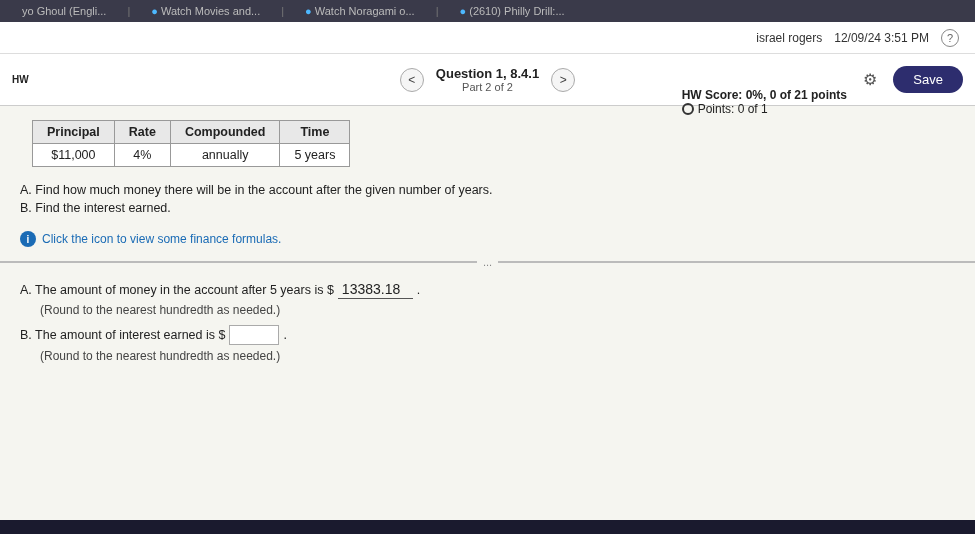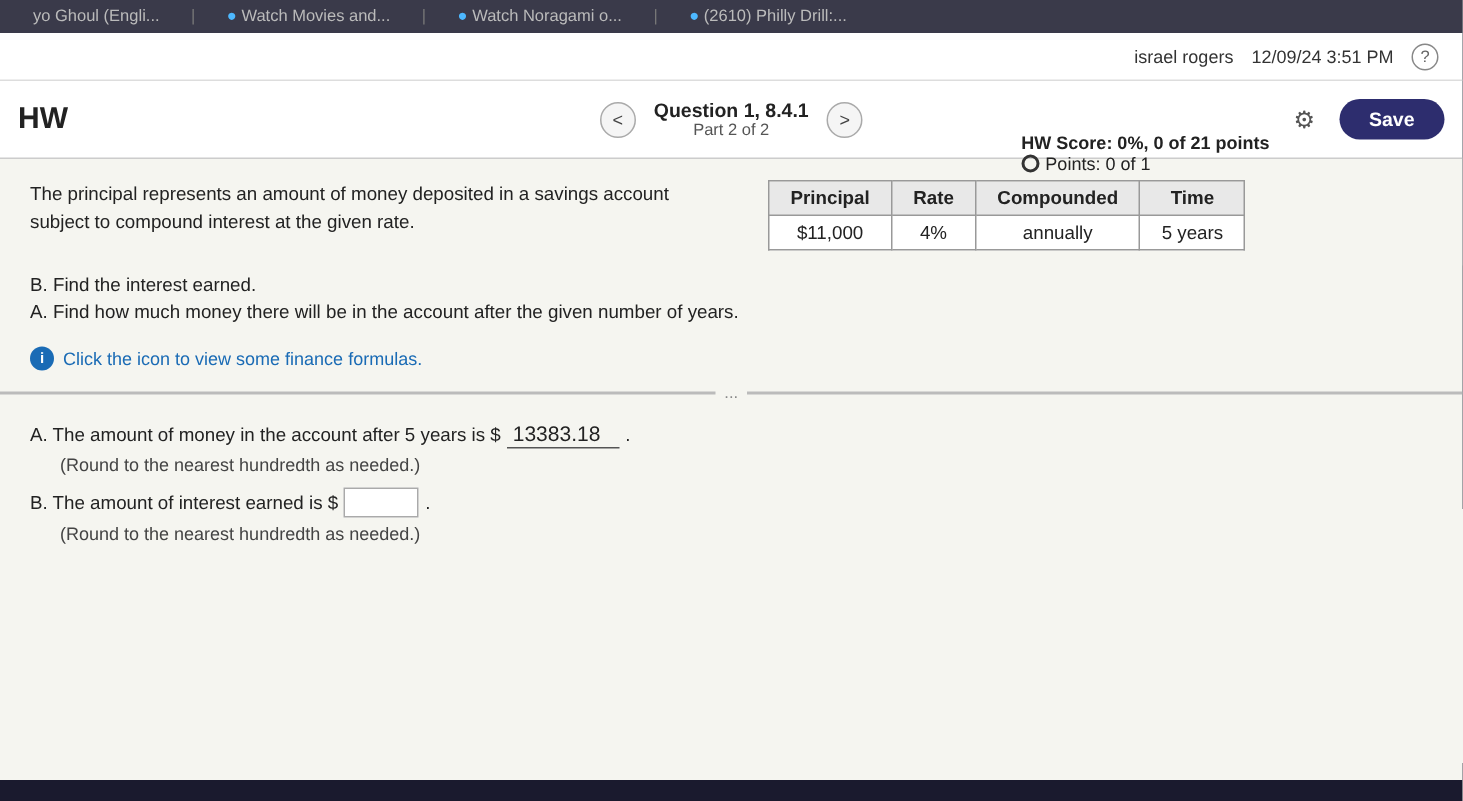--- a/index.html
+++ b/index.html
@@ -56,21 +56,21 @@
       background: #ffffff;
       height: 52px;
       display: flex;
       align-items: center;
       padding: 0 12px;
       border-bottom: 1px solid #ccc;
       position: relative;
     }
     .hw-label {
       font-weight: bold;
-      font-size: 20px;
+      font-size: 10px;
       color: #222;
       position: absolute;
       left: 12px;
     }
     .nav-center {
       display: flex;
       align-items: center;
       justify-content: center;
       flex: 1;
       gap: 12px;
@@ -132,21 +132,21 @@
       cursor: pointer;
     }
     .save-btn {
       background: #2d2d6e;
       color: white;
       border: none;
       border-radius: 20px;
       padding: 6px 20px;
       font-size: 13px;
       cursor: pointer;
-      font-weight: bold;
+      font-weight: normal;
     }
 
     
     .main-content {
       background: #f5f5f0;
       height: calc(534px - 32px - 36px - 52px);
       display: flex;
       flex-direction: column;
       overflow: hidden;
     }
@@ -329,21 +329,20 @@
       </div>
     </div>
     <span class="gear-icon">⚙</span>
     <button class="save-btn">Save</button>
   </div>
 </div>
 
 <div class="main-content">
 
   <div class="content-top">
-    <div class="problem-text">The principal represents an amount of money deposited in a savings account subject to compound interest at the given rate.</div>
 
     <table class="data-table">
       <thead>
         <tr>
           <th>Principal</th>
           <th>Rate</th>
           <th>Compounded</th>
           <th>Time</th>
         </tr>
       </thead>
@@ -352,22 +351,22 @@
           <td>$11,000</td>
           <td>4%</td>
           <td>annually</td>
           <td>5 years</td>
         </tr>
       </tbody>
     </table>
   </div>
 
   <div class="questions-section">
+    <div class="question-item">A.  Find how much money there will be in the account after the given number of years.</div>
     <div class="question-item">B.  Find the interest earned.</div>
-    <div class="question-item">A.  Find how much money there will be in the account after the given number of years.</div>
   </div>
 
   <div class="info-bar">
     <div class="info-icon">i</div>
     <span style="cursor:pointer; color:#1a6bb5; ">Click the icon to view some finance formulas.</span>
   </div>
 
   <div class="divider-line">
     <span class="dots">...</span>
   </div>

